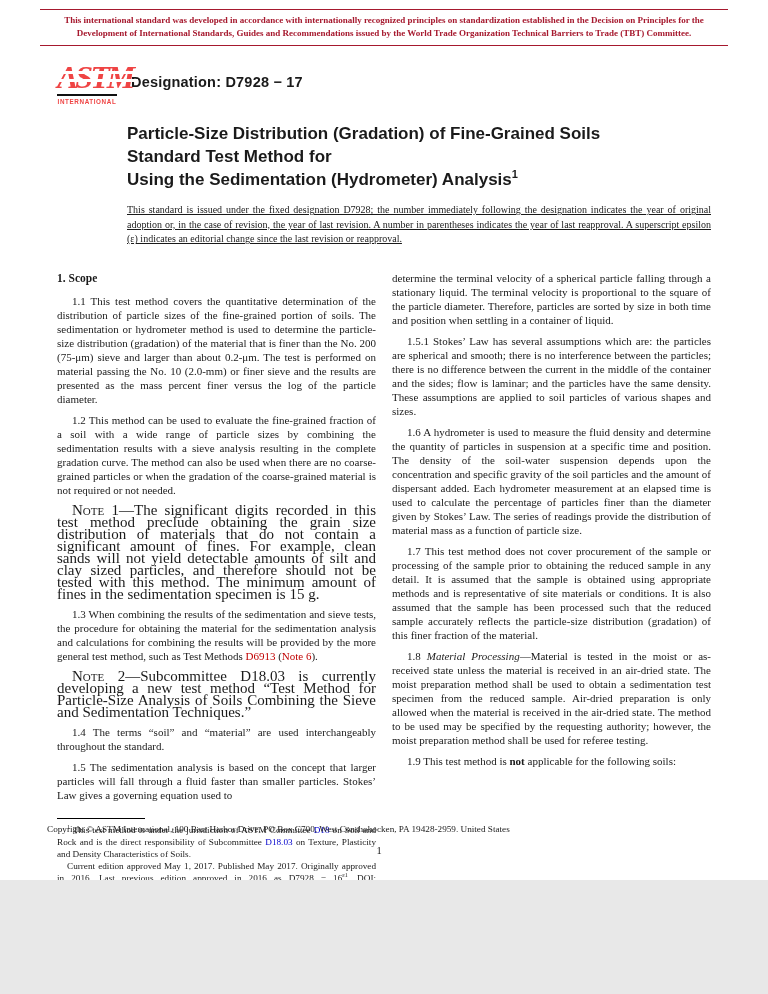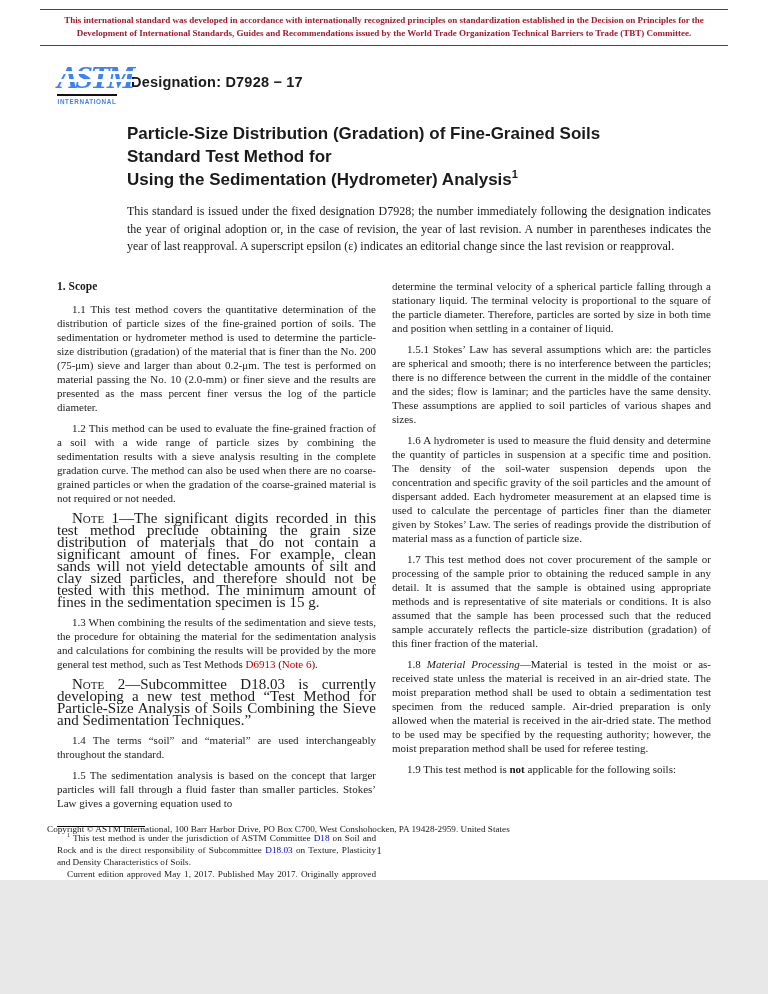--- a/index.html
+++ b/index.html
@@ -20,21 +20,21 @@
     border-top: 1.5px solid var(--accent-red, #a6192e);
     border-bottom: 1.5px solid var(--accent-red, #a6192e);
     padding: 4px 16px 5px;
     color: var(--accent-red, #a6192e);
     font-weight: bold;
     font-size: 9px;
     line-height: 1.45;
     text-align: center;
   }
   .header { display: flex; gap: 12px; align-items: flex-start; margin-top: 16px; }
-  .logo { width: 62px; color: #3b82f6; }
+  .logo { width: 62px; color: #ef4444; }
   .logo-mark {
     position: relative;
     display: inline-block;
     font-family: "Liberation Serif", serif;
     font-style: italic;
     font-weight: bold;
     font-size: 32px;
     line-height: 0.95;
     letter-spacing: -3px;
     padding-right: 4px;
@@ -63,24 +63,25 @@
   h1 {
     margin: 0;
     font-family: "Liberation Sans", sans-serif;
     font-weight: bold;
     font-size: 17px;
     line-height: 1.35;
   }
   .t-line { display: block; }
   .issued {
     margin: 11px 0 0;
-    font-size: 12px;
+    font-size: 10px;
     line-height: 1.45;
     text-align: justify;
     text-indent: 0;
+    text-decoration: underline;
   }
   .columns { display: flex; gap: 16px; margin-top: 24px; }
   .col { flex: 1; min-width: 0; text-align: justify; font-size: 11px; line-height: 14px; }
   .sec { font-size: 11.5px; font-weight: bold; margin: 0 0 9px; font-family: "Liberation Serif", serif; }
   .col p { margin: 0 0 7px; text-indent: 15px; }
   .note { font-size: 15px; line-height: 12px; margin: 2px 0 8px; }
   .note-label { font-variant: small-caps; }
   .noindent { text-indent: 0 !important; }
   .ref { text-decoration: none; cursor: pointer; }
   .red { color: var(--link-red, #c00000); }

